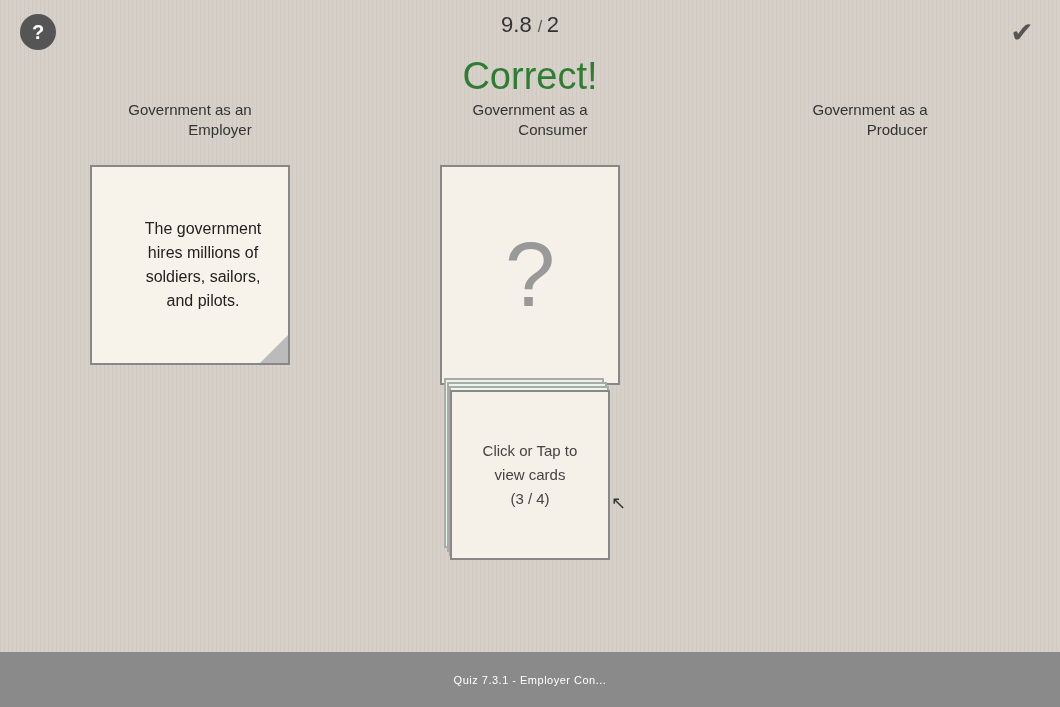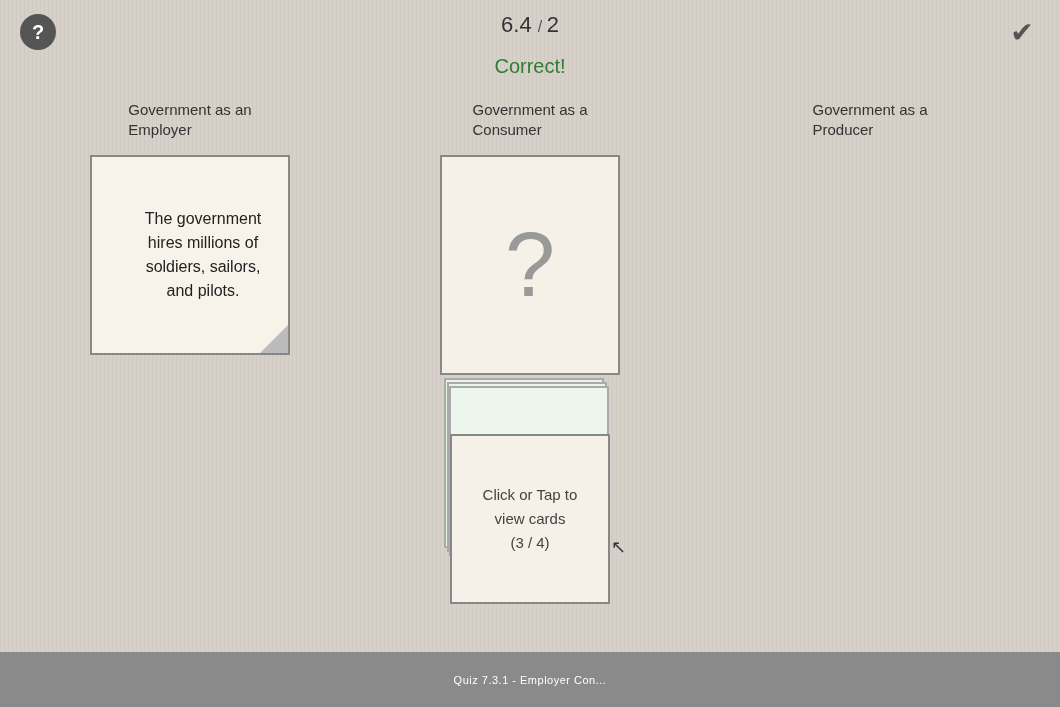--- a/index.html
+++ b/index.html
@@ -102,21 +102,21 @@
       cursor: pointer;
     }
 
     
     .correct-label {
       position: absolute;
       top: 55px;
       left: 0;
       right: 0;
       text-align: center;
-      font-size: 20px;
+      font-size: 38px;
       font-family: Arial, sans-serif;
       color: #2e7d32;
       font-weight: normal;
     }
 
     
     .columns {
       position: absolute;
       top: 100px;
       left: 0;
@@ -132,22 +132,22 @@
       display: flex;
       flex-direction: column;
       align-items: center;
       width: 300px;
     }
 
     .column-label {
       font-size: 15px;
       font-family: Arial, sans-serif;
       color: #333;
-      text-align: left;
-      margin-bottom: 16px;
+      text-align: right;
+      margin-bottom: 26px;
       line-height: 1.3;
     }
 
     
     .card {
       background: #f5f0e8;
       border: 2px solid #aaa;
       padding: 18px 15px;
       text-align: center;
       font-size: 16px;
@@ -302,21 +302,20 @@
       display: flex;
       align-items: center;
       justify-content: center;
       padding: 15px;
       text-align: center;
       font-size: 15px;
       font-family: Arial, sans-serif;
       color: #444;
       line-height: 1.6;
       cursor: pointer;
-      margin-top: 44px;
     }
 
     
     .scientists-card {
       width: 160px;
       min-height: 190px;
       background: #f5f0e8;
       border: 2.5px solid #4a90a4;
       display: flex;
       align-items: center;
@@ -340,21 +339,21 @@
   </style>
 </head>
 <body>
 
 <div class="question-icon">
   <span>?</span>
 </div>
 
 <div class="header">
   <span class="progress-text">
-    <span>6.4</span>
+    <span>9.8</span>
     <span class="progress-fraction"> / </span>
     <span>2</span>
   </span>
 </div>
 
 <div class="check-icon">✔</div>
 
 <div class="correct-label">Correct!</div>
 
 <div class="columns">

